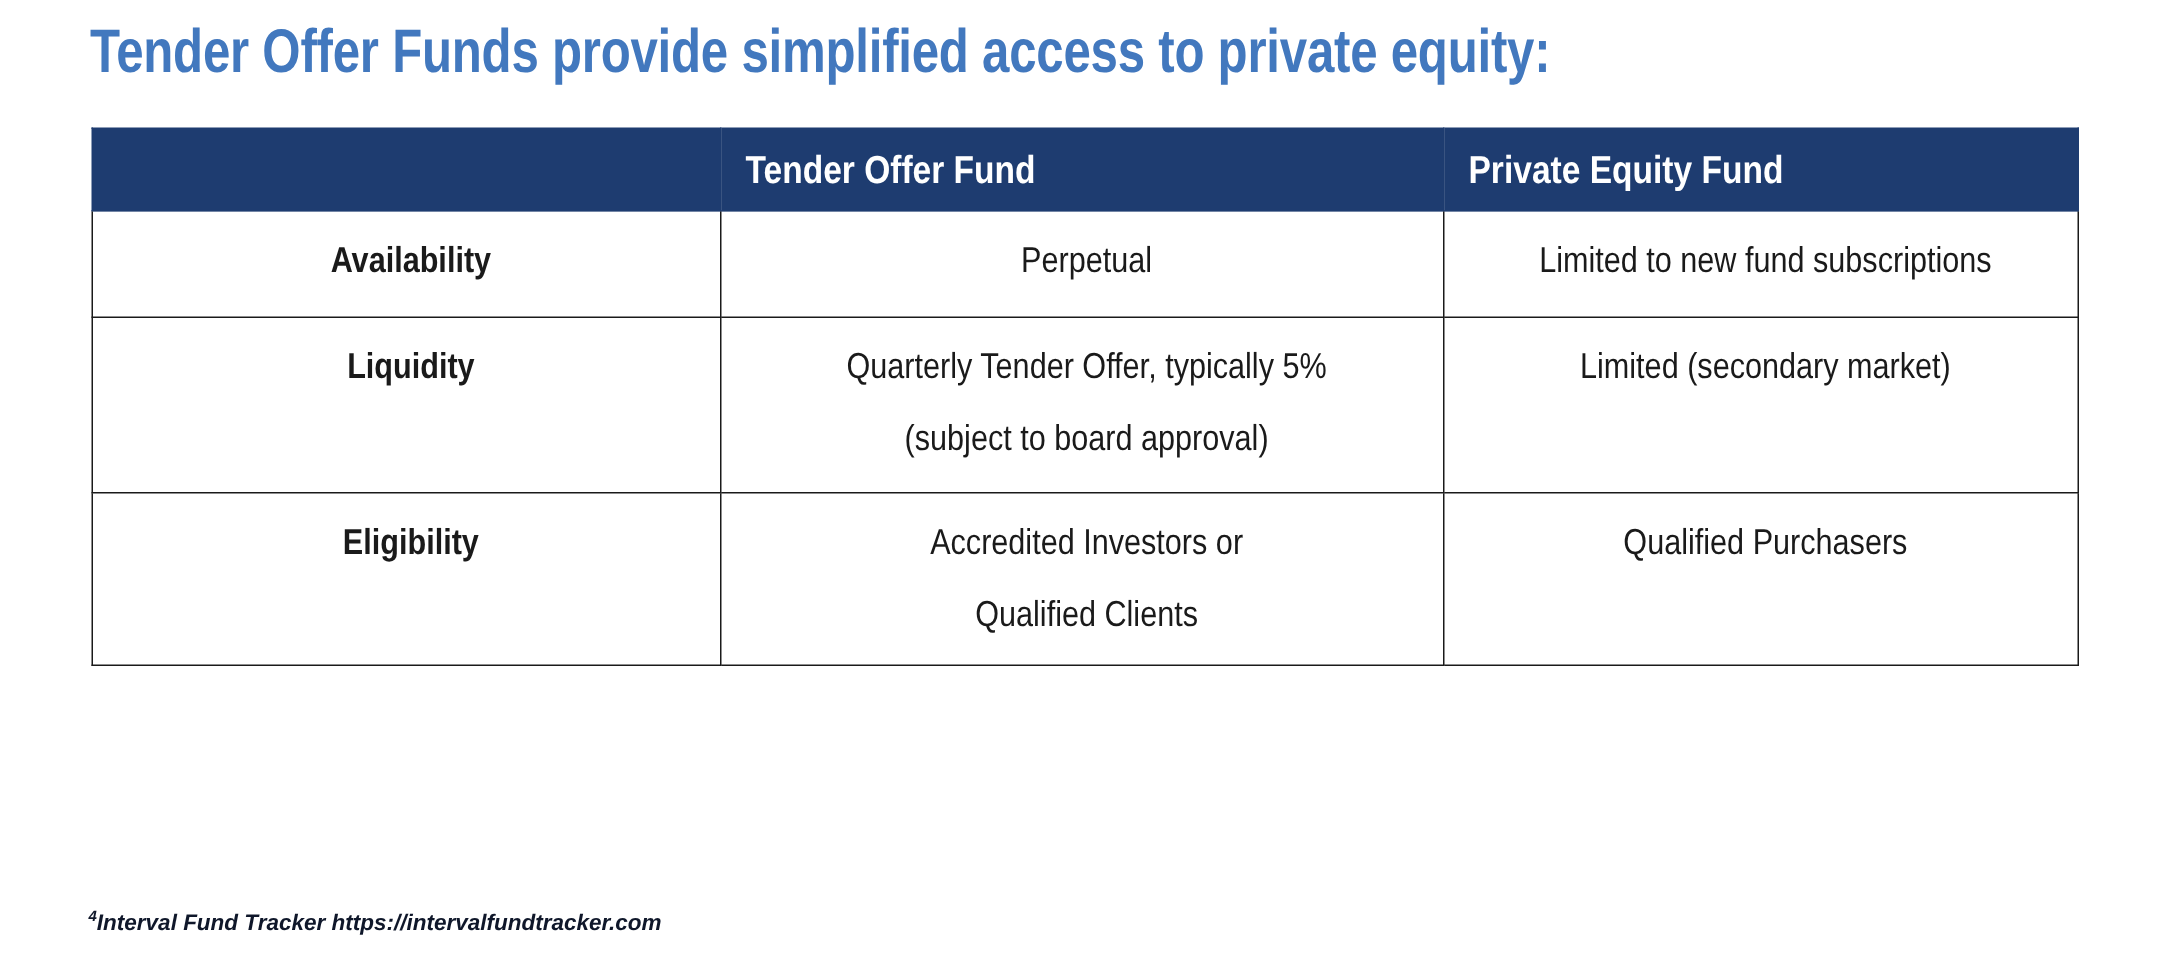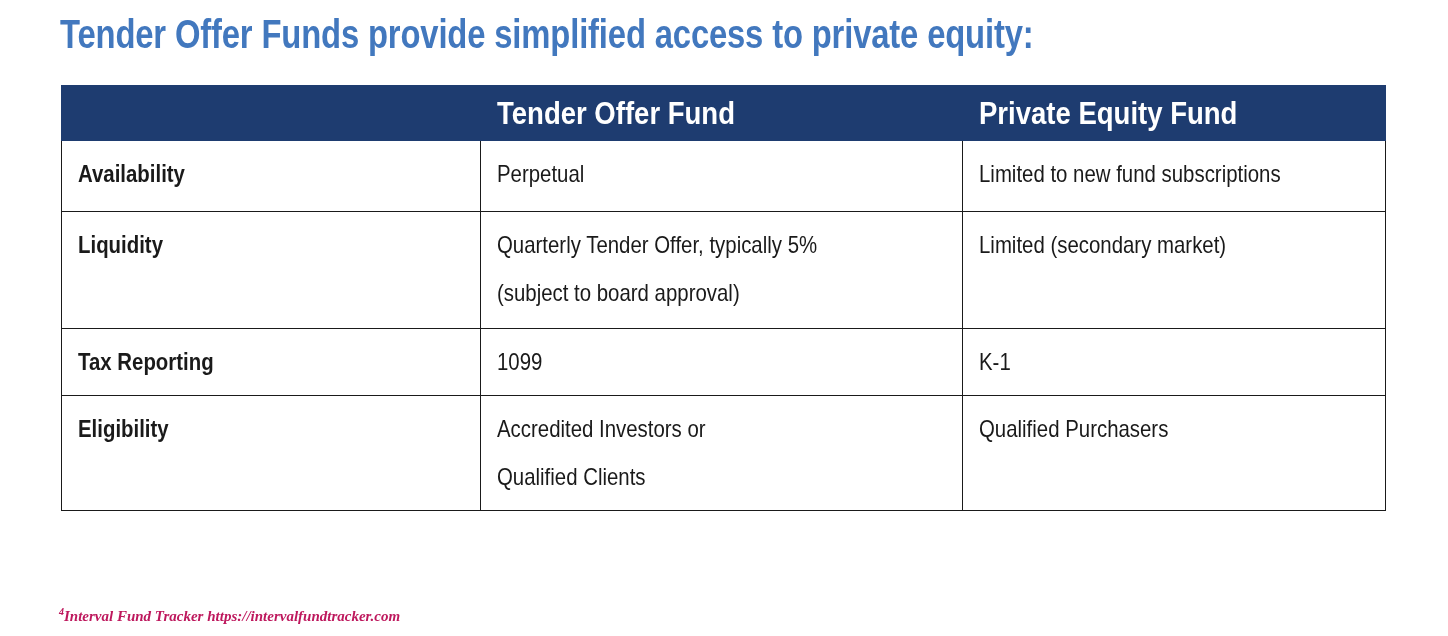--- a/index.html
+++ b/index.html
@@ -55,38 +55,39 @@
   }
 
   
   .compare-table thead th {
     background: #1E3C70;
     border-color: #1E3C70;
     height: 54px;
     color: #ffffff;
     text-align: left;
     font-weight: bold;
-    font-size: 32px;
+    font-size: 26px;
     line-height: 54px;
     padding: 0 0 0 16px;
   }
   .compare-table thead th .hdr-txt {
     display: inline-block;
     transform: scaleX(0.86);
     transform-origin: left center;
     white-space: nowrap;
   }
   .compare-table thead th.h-blank { padding: 0; }
 
   
   .compare-table tbody td {
     padding: 9px 10px 9px 16px;
     font-size: 24px;
     line-height: 48px;
     color: #1a1a1a;
+    text-align: center;
   }
   .cell-txt {
     display: block;
     transform: scaleX(0.85);
     transform-origin: left top;
     width: 117.6%;
   }
   .compare-table tbody td.lbl .cell-txt { font-weight: bold; }
 
   tr.r-availability td { height: 52px; }
@@ -94,27 +95,26 @@
   tr.r-liquidity td    { height: 98px; margin-top: 12px; }
   tr.r-tax td          { height: 45px; }
   tr.r-subs td         { height: 95px; }
   tr.r-elig td         { height: 95px; }
 
   
   .footnote {
     position: absolute;
     left: 59px;
     top: 603px;
-    color: #be185d;
+    color: #0f172a;
     font-style: italic;
     font-weight: bold;
     font-size: 15px;
     line-height: 18px;
     white-space: nowrap;
-    font-family: Liberation Serif, serif;
   }
   .footnote .sup {
     font-size: 10px;
     vertical-align: 6px;
   }
 </style>
 </head>
 <body>
 
 <div class="slide-title">Tender Offer Funds provide simplified access to private equity:</div>
@@ -159,31 +159,20 @@
       </td>
       <td>
         <span class="cell-txt">Quarterly Tender Offer, typically 5%</span>
         <span class="cell-txt">(subject to board approval)</span>
       </td>
       <td>
         <span class="cell-txt">Limited (secondary market)</span>
       </td>
     </tr>
 
-    <tr class="r-tax">
-      <td class="lbl">
-        <span class="cell-txt">Tax Reporting</span>
-      </td>
-      <td>
-        <span class="cell-txt">1099</span>
-      </td>
-      <td>
-        <span class="cell-txt">K-1</span>
-      </td>
-    </tr>
 
 
     <tr class="r-elig">
       <td class="lbl">
         <span class="cell-txt">Eligibility</span>
       </td>
       <td>
         <span class="cell-txt">Accredited Investors or</span>
         <span class="cell-txt">Qualified Clients</span>
       </td>

